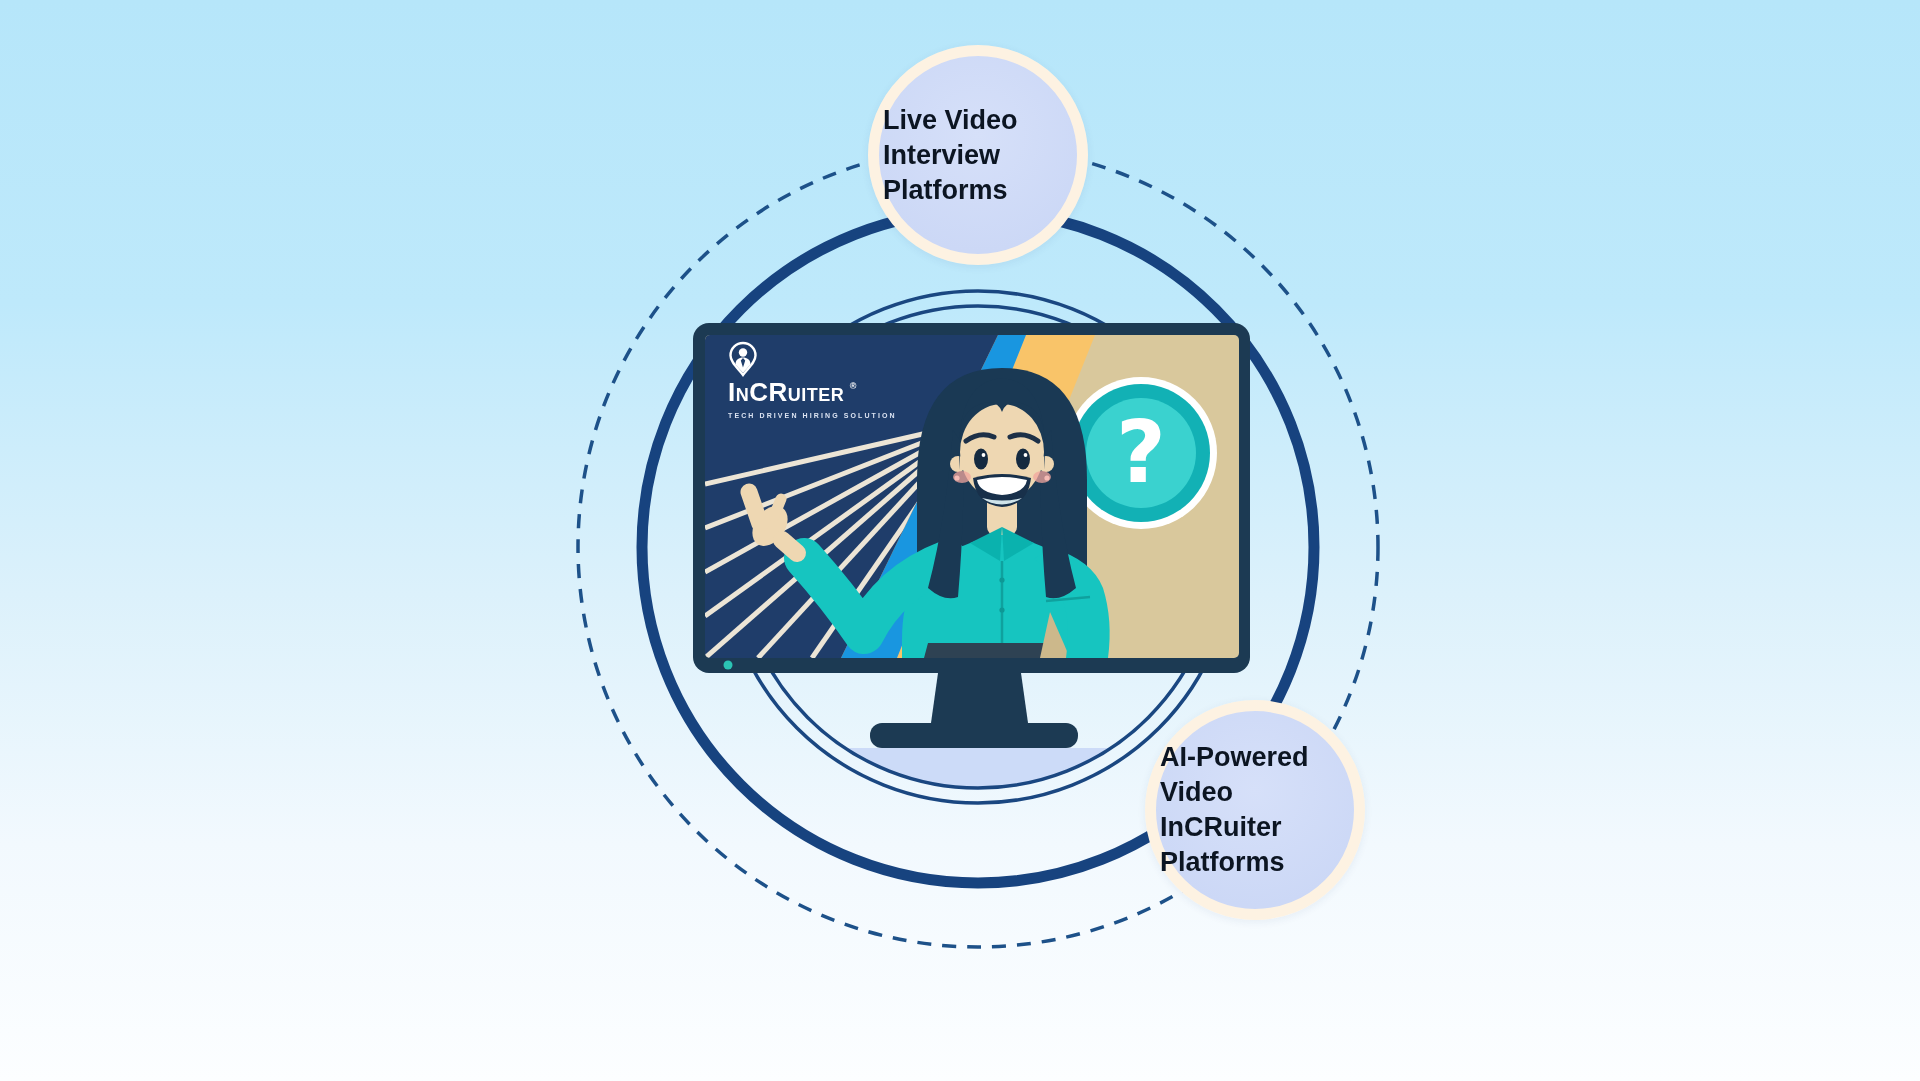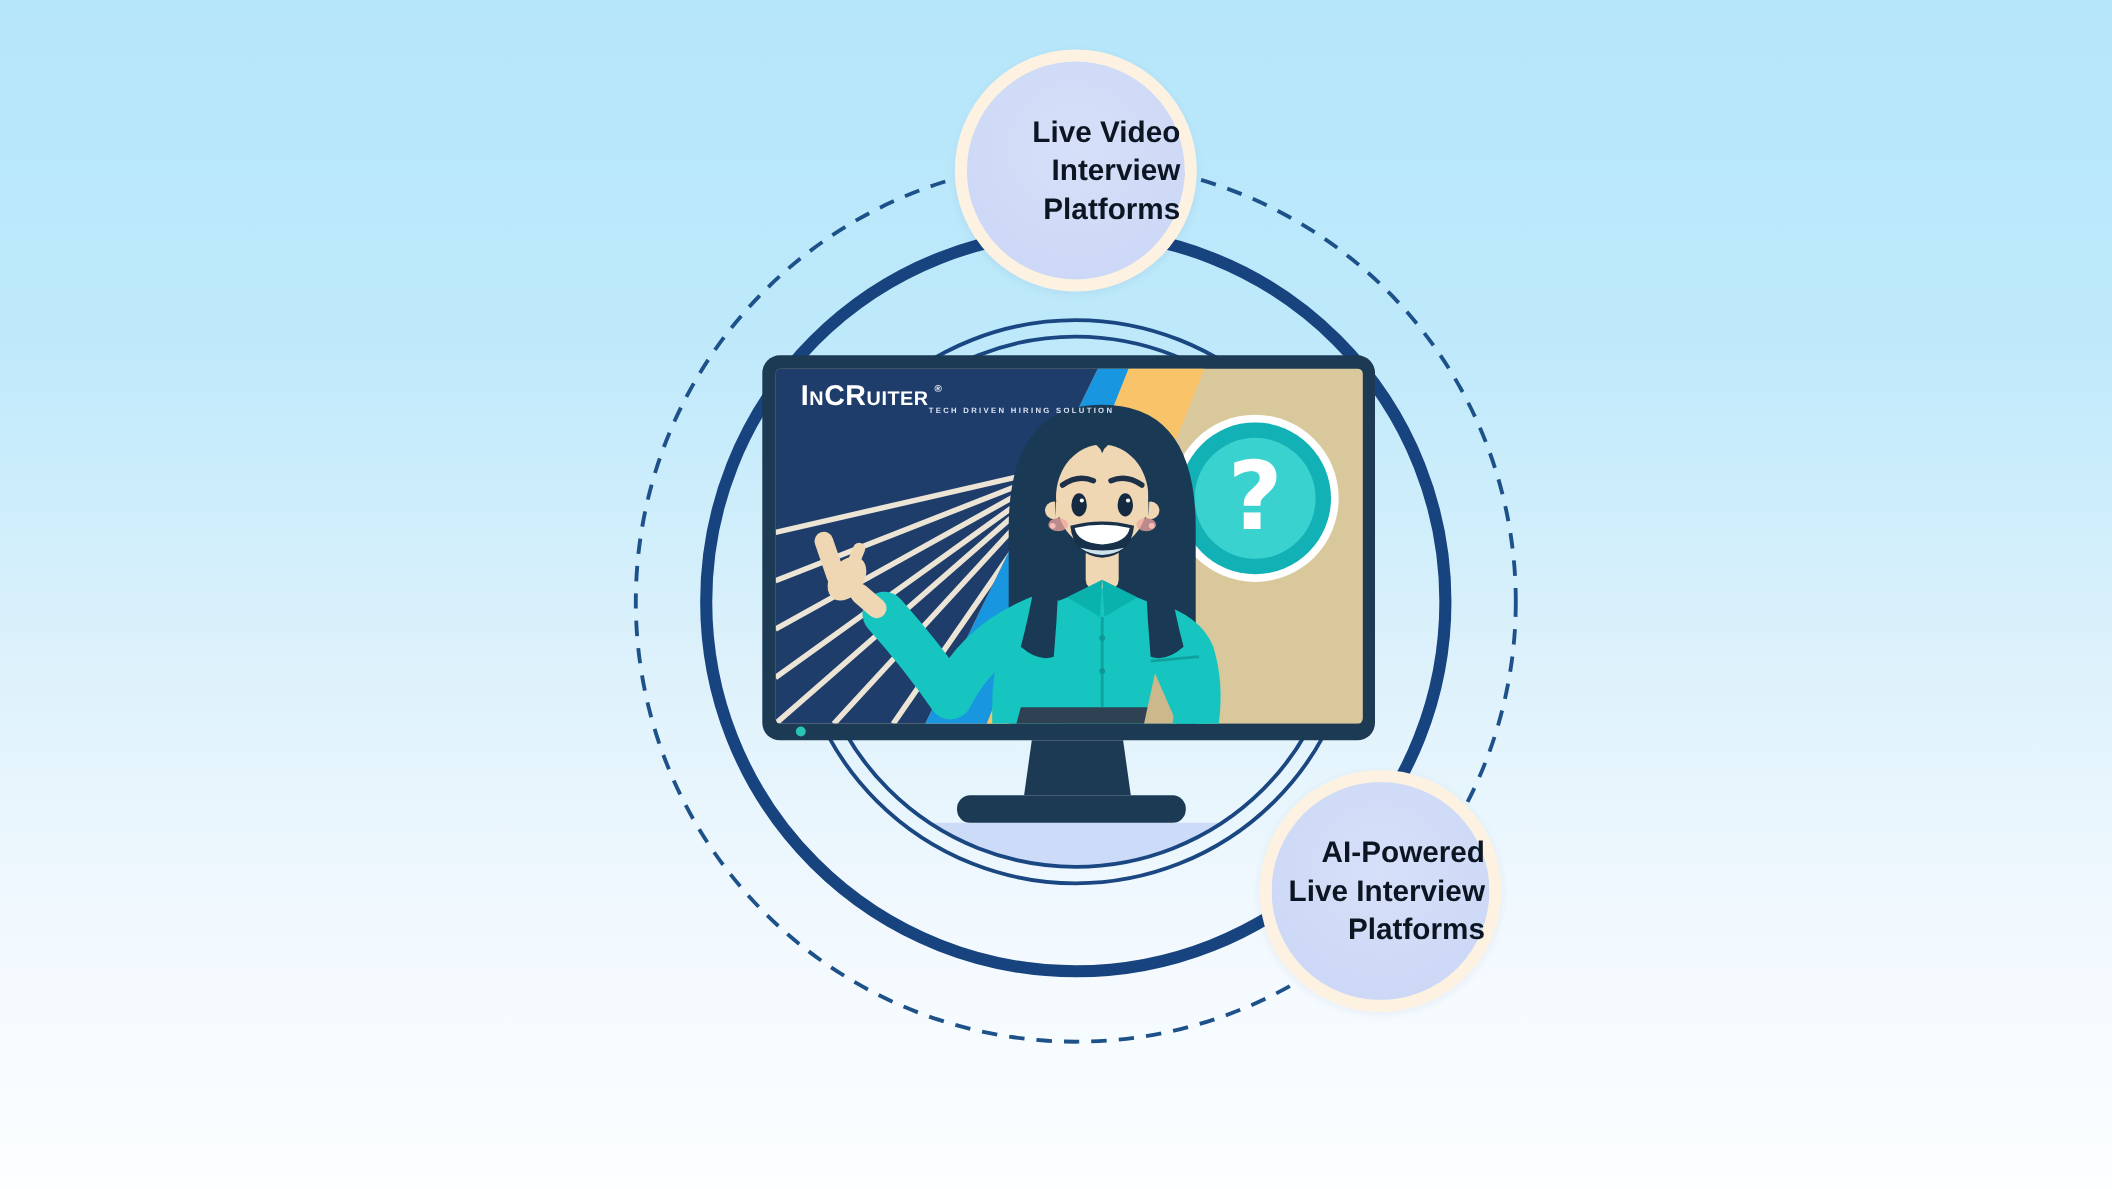--- a/index.html
+++ b/index.html
@@ -6,31 +6,31 @@
   body{font-family:"Liberation Sans","DejaVu Sans",sans-serif;}
   .stage{
     position:relative;width:1920px;height:1081px;overflow:hidden;
     background:linear-gradient(180deg,#b6e6fa 0%,#bee9fb 28%,#dcf1fb 55%,#f2f9fe 78%,#fcfeff 100%);
   }
   .stage svg.scene{position:absolute;left:0;top:0;}
   .bubble{
     position:absolute;width:198px;height:198px;border-radius:50%;
     border:11px solid #fdf2e2;
     background:radial-gradient(circle at 50% 40%,#d6e0f9 0%,#ccd8f6 75%);
-    display:flex;align-items:center;justify-content:center;text-align:right;
+    display:flex;align-items:center;justify-content:center;text-align:left;
     color:#0c1522;font-size:27px;line-height:35px;font-weight:600;
     box-shadow:0 2px 8px rgba(30,60,110,0.07);
   }
   .bubble .bubble-label{padding:0 4px;}
   .bubble.top{left:868px;top:45px;}
   .bubble.bottom-left{left:590px;top:700px;}
   .bubble.bottom-right{left:1145px;top:700px;}
   .logo-block{
     position:absolute;left:728px;top:341px;width:180px;
-    display:flex;flex-direction:row;align-items:flex-end;color:#ffffff;
+    display:flex;flex-direction:column;align-items:flex-start;color:#ffffff;
   }
   .logo-brand-row{position:relative;margin-top:2px;line-height:26px;}
   .logo-brand{
     font-weight:bold;font-size:26px;letter-spacing:0.5px;
     font-variant:small-caps;color:#ffffff;
   }
   .logo-reg{position:absolute;right:-12px;top:-6px;font-size:9px;font-weight:bold;}
   .logo-tagline{
     margin-top:3px;font-size:7px;font-weight:bold;letter-spacing:2.1px;
     color:#dbe3f2;white-space:nowrap;
@@ -168,16 +168,16 @@
     </div>
     <div class="logo-tagline">TECH DRIVEN HIRING SOLUTION</div>
   </div>
 
   <div class="qmark">?</div>
 
   <div class="bubble top">
     <div class="bubble-label">Live Video Interview Platforms</div>
   </div>
   <div class="bubble bottom-right">
-    <div class="bubble-label">AI-Powered Live Interview Platforms</div>
+    <div class="bubble-label">AI-Powered Video InCRuiter Platforms</div>
   </div>
 
 </div>
 
 </body></html>

